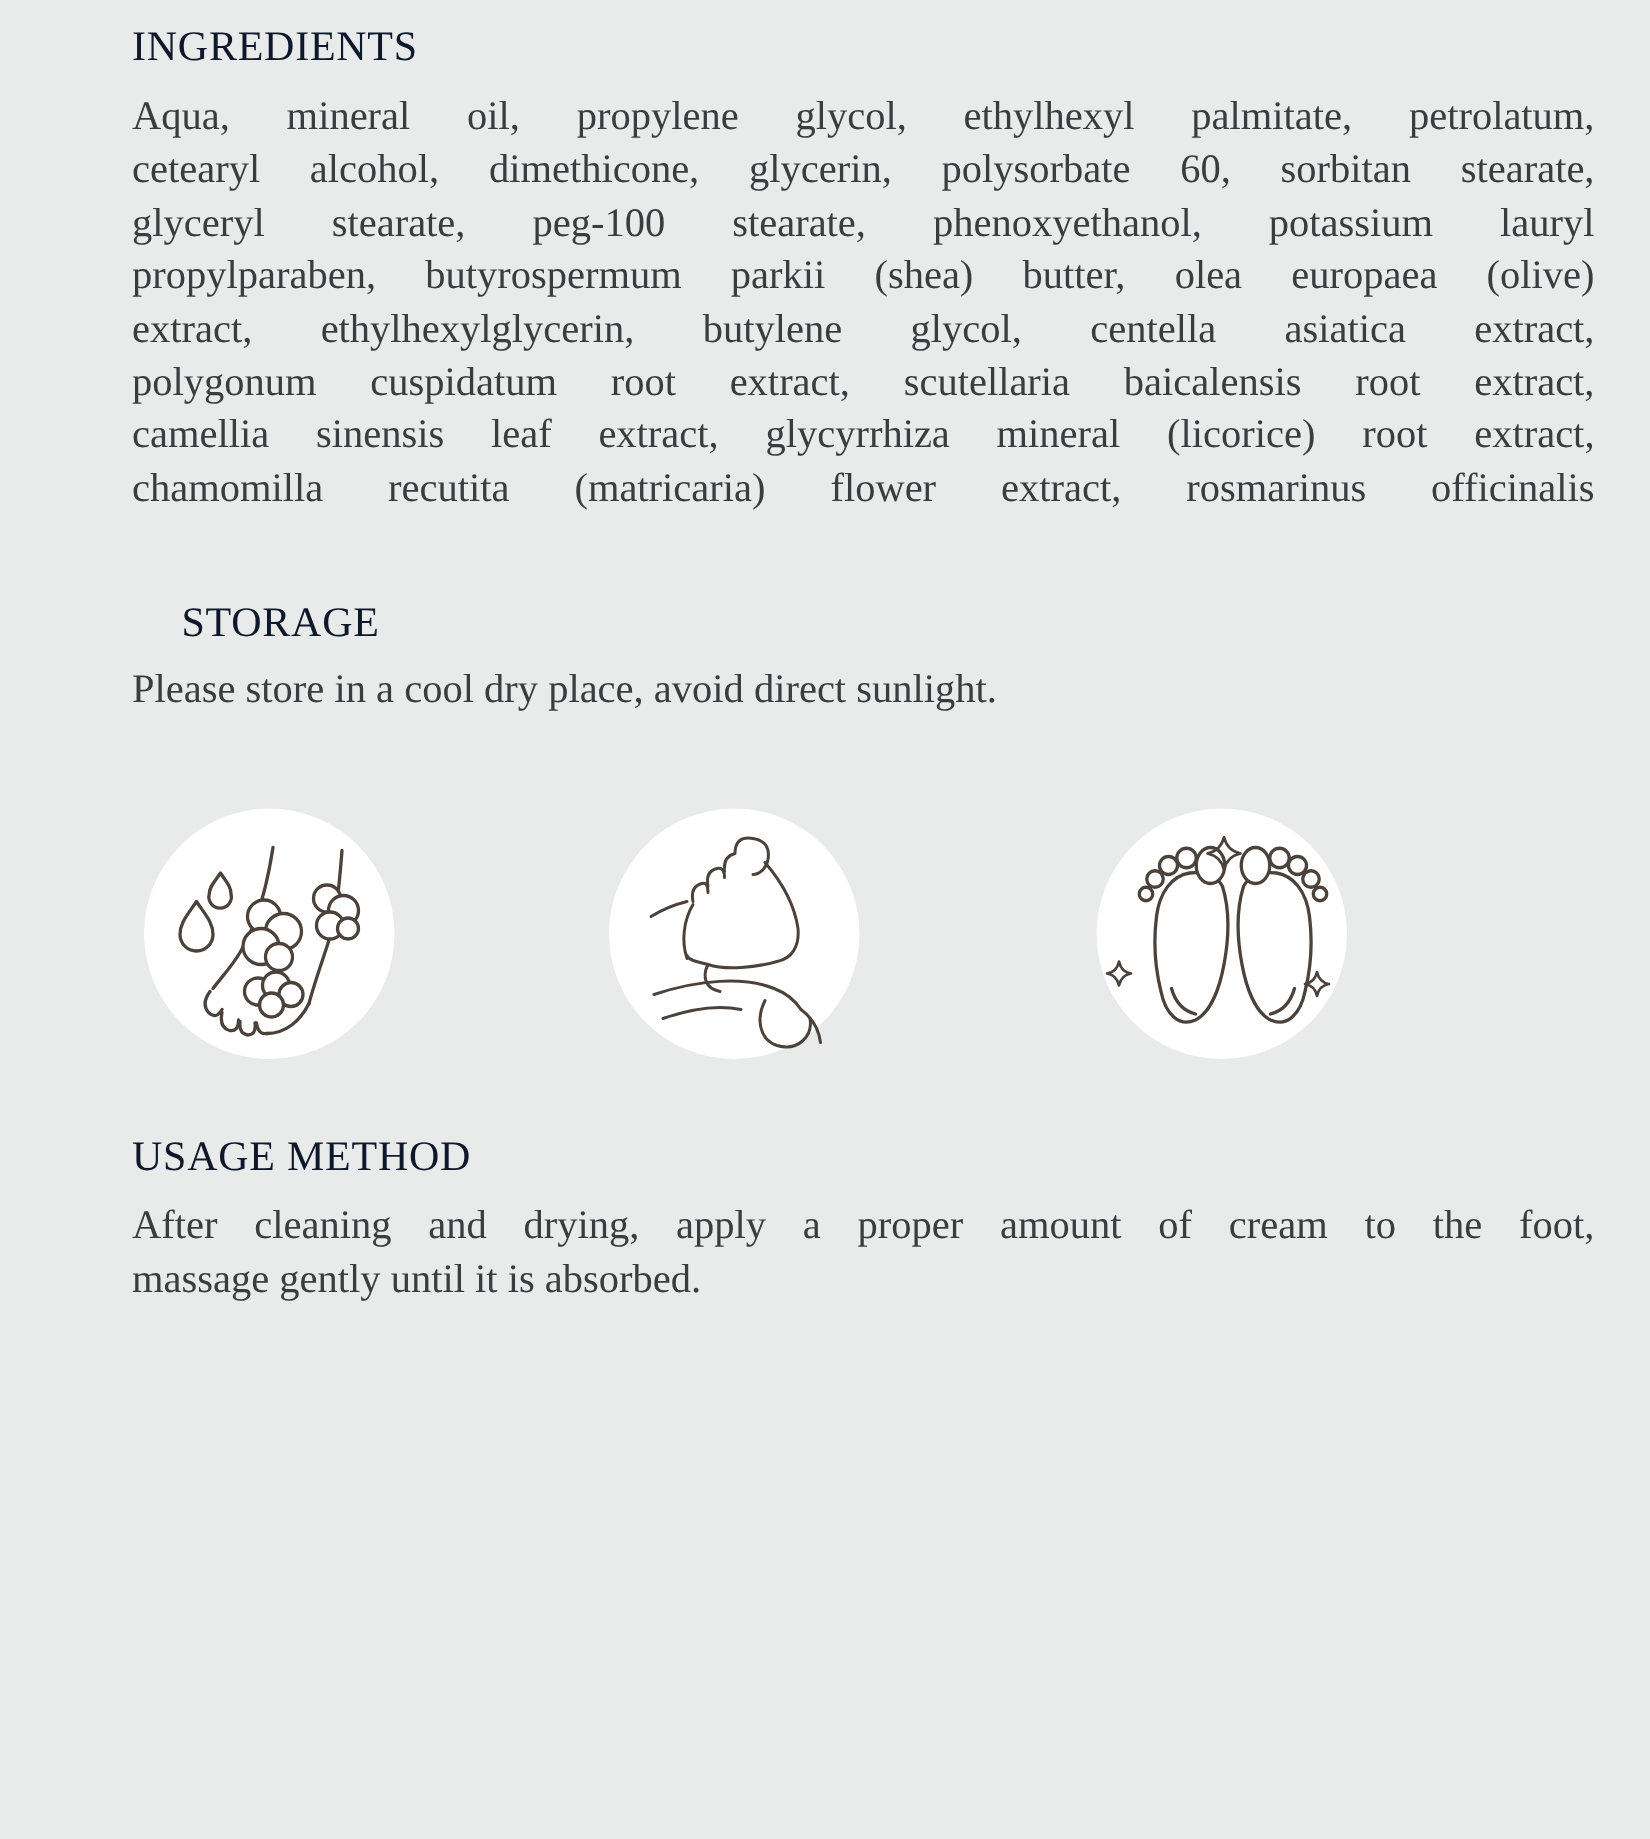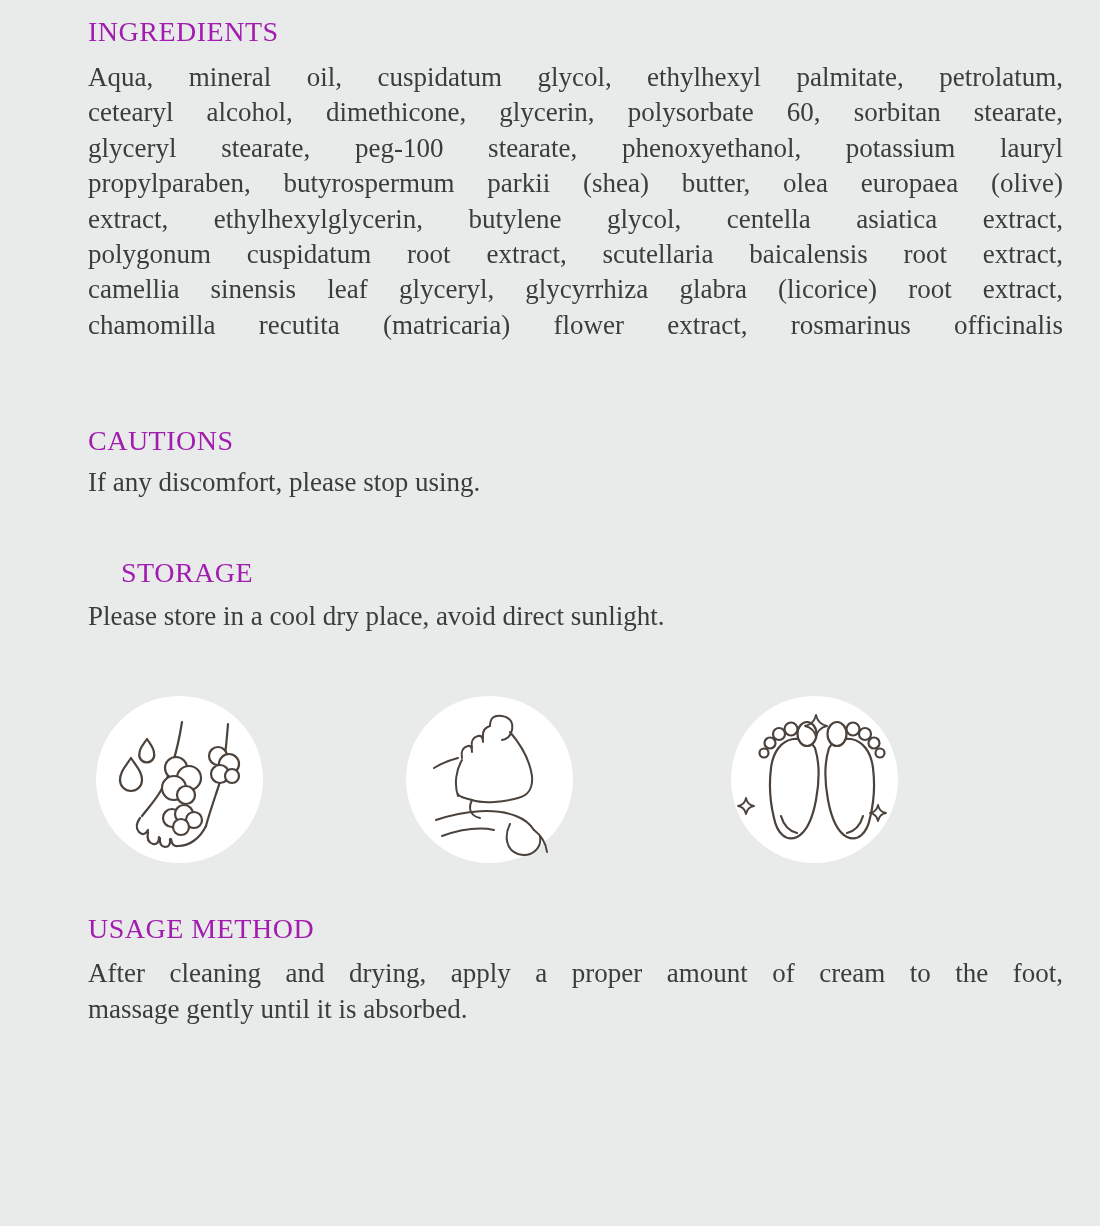--- a/index.html
+++ b/index.html
@@ -10,21 +10,21 @@
     font-family:"Liberation Serif","DejaVu Serif",serif;
     color:#3a3d3e;
     overflow:hidden;
   }
   .inner{padding:14px 37px 0 88px;}
   .sec-heading{
     margin:0;
     font-size:28px;
     font-weight:400;
     line-height:36px;
-    color:#a21caf;
+    color:#0f172a;
     letter-spacing:0.5px;
   }
   .para{
     margin:0;
     font-size:27px;
     line-height:35.4px;
   }
   .tline{
     text-align:justify;
     text-align-last:justify;
@@ -59,35 +59,31 @@
 </style>
 </head>
 <body>
 
 <div class="page">
   <div class="inner">
 
     <section>
       <h2 class="sec-heading">INGREDIENTS</h2>
       <div class="para mt-para">
-          <div class="tline">Aqua, mineral oil, cuspidatum glycol, ethylhexyl palmitate, petrolatum,</div>
+          <div class="tline">Aqua, mineral oil, propylene glycol, ethylhexyl palmitate, petrolatum,</div>
           <div class="tline">cetearyl alcohol, dimethicone, glycerin, polysorbate 60, sorbitan stearate,</div>
           <div class="tline">glyceryl stearate, peg-100 stearate, phenoxyethanol, potassium lauryl</div>
           <div class="tline">propylparaben, butyrospermum parkii (shea) butter, olea europaea (olive)</div>
           <div class="tline">extract, ethylhexylglycerin, butylene glycol, centella asiatica extract,</div>
           <div class="tline">polygonum cuspidatum root extract, scutellaria baicalensis root extract,</div>
-          <div class="tline">camellia sinensis leaf glyceryl, glycyrrhiza glabra (licorice) root extract,</div>
+          <div class="tline">camellia sinensis leaf extract, glycyrrhiza mineral (licorice) root extract,</div>
           <div class="tline">chamomilla recutita (matricaria) flower extract, rosmarinus officinalis</div>
         </div>
     </section>
 
-    <section>
-      <h2 class="sec-heading mt-cautions">CAUTIONS</h2>
-      <p class="para single mt-caubody">If any discomfort, please stop using.</p>
-    </section>
 
     <section>
       <h2 class="sec-heading mt-storage">STORAGE</h2>
       <p class="para single mt-stobody">Please store in a cool dry place, avoid direct sunlight.</p>
     </section>
 
     <div class="icons-row">
 
       <div class="icon-circle c1">
         <svg width="167" height="167" viewBox="0 0 167 167" fill="none" stroke="#4a423b" stroke-width="2.2" stroke-linecap="round" stroke-linejoin="round">

